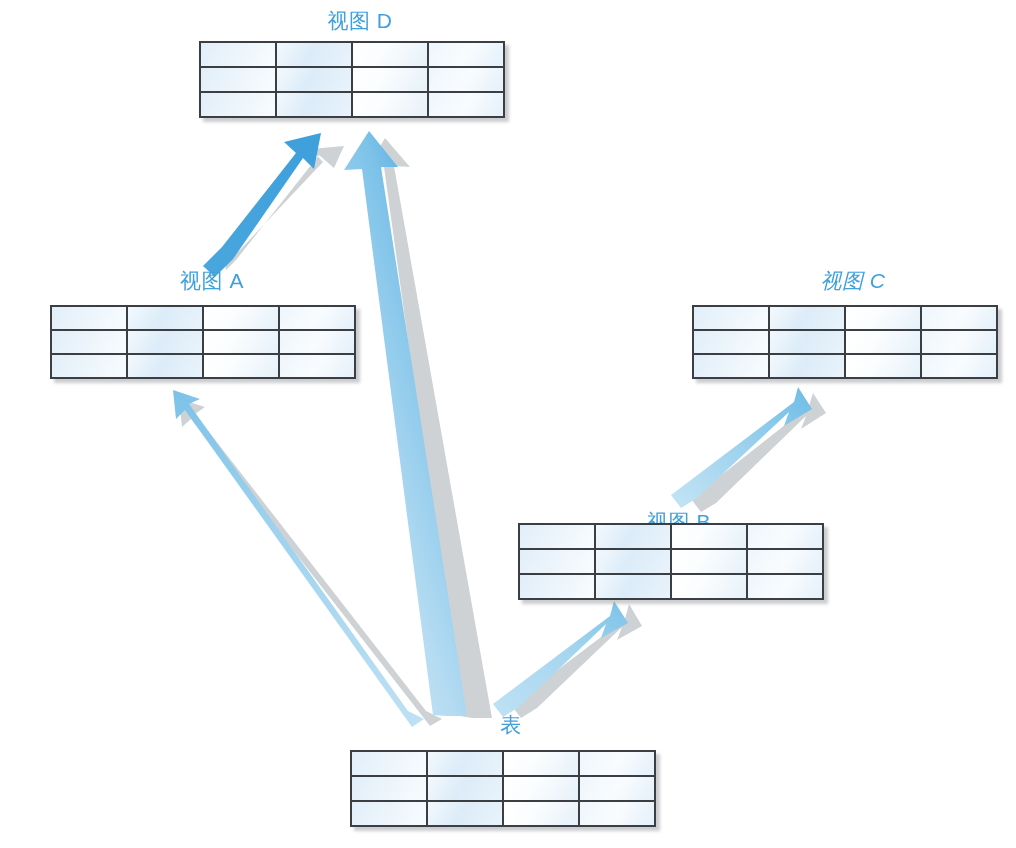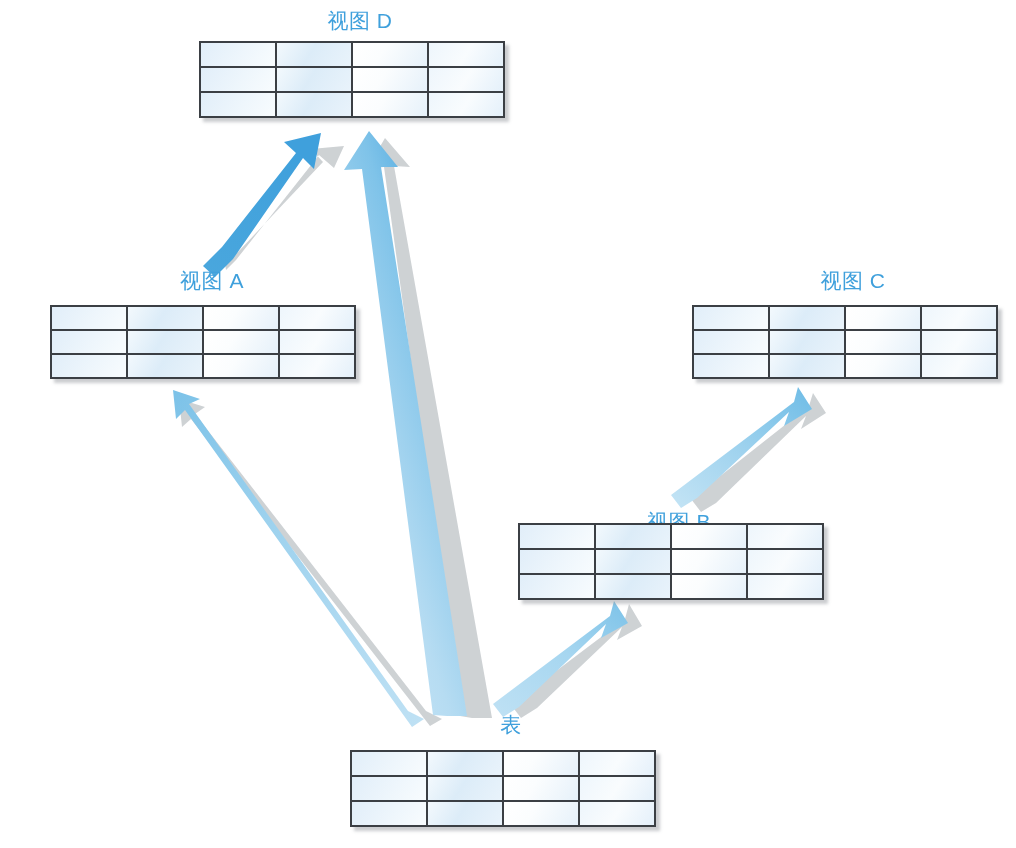--- a/index.html
+++ b/index.html
@@ -185,21 +185,21 @@
       <div class="t-row">
         <div class="t-cell c1"></div>
         <div class="t-cell c2"></div>
         <div class="t-cell c3"></div>
         <div class="t-cell c4"></div>
       </div>
     </div>
   </div>
 
   <div class="node" style="left:692px; top:268px; width:306px; height:120px;">
-    <div class="node-label" style="top:0px;">视图 C</div>
+    <div class="node-label" style="top:0px;font-style:italic;">视图 C</div>
     <div class="table-box" style="top:37px; width:306px; height:74px;">
       <div class="t-row">
         <div class="t-cell c1"></div>
         <div class="t-cell c2"></div>
         <div class="t-cell c3"></div>
         <div class="t-cell c4"></div>
       </div>
       <div class="t-row">
         <div class="t-cell c1"></div>
         <div class="t-cell c2"></div>

